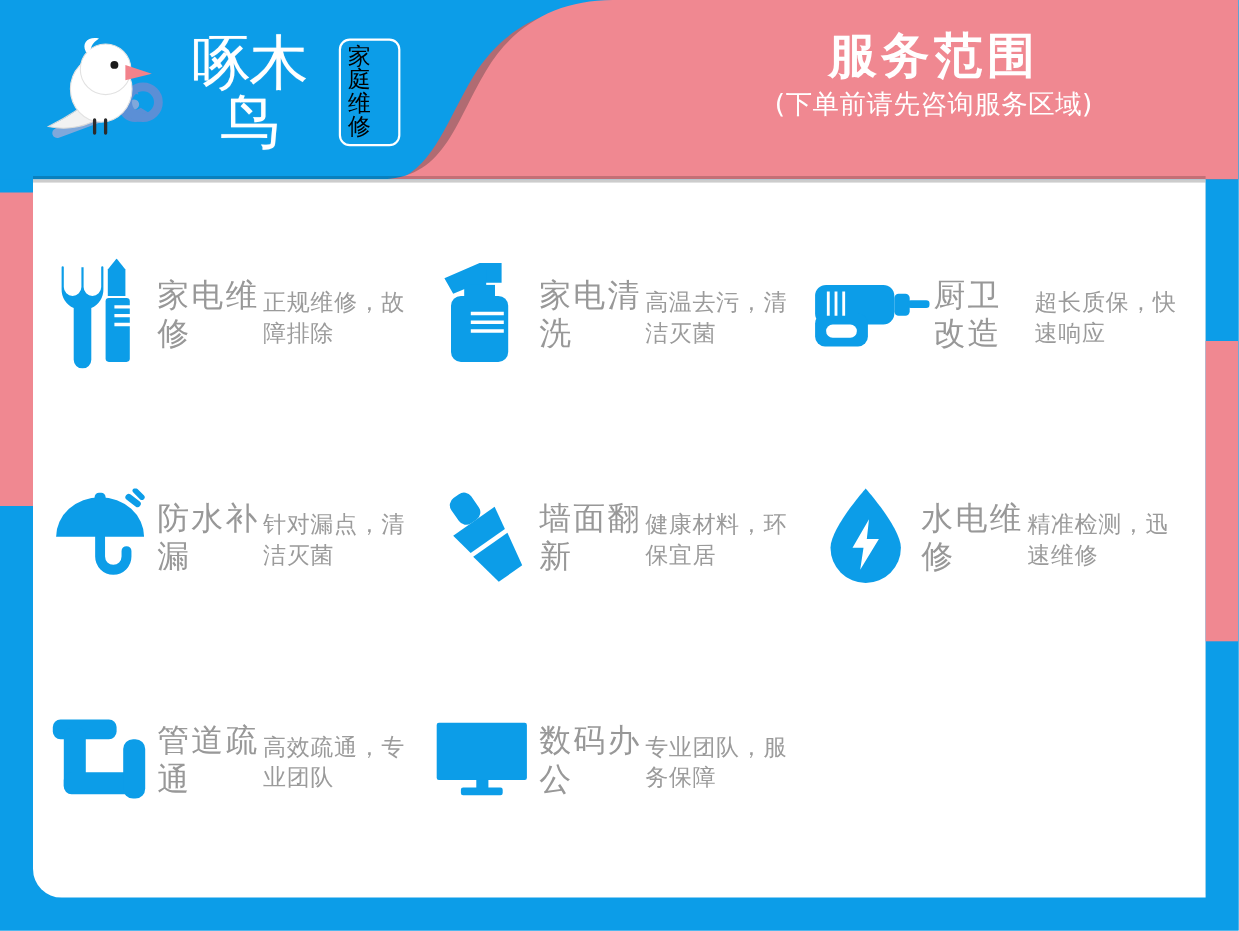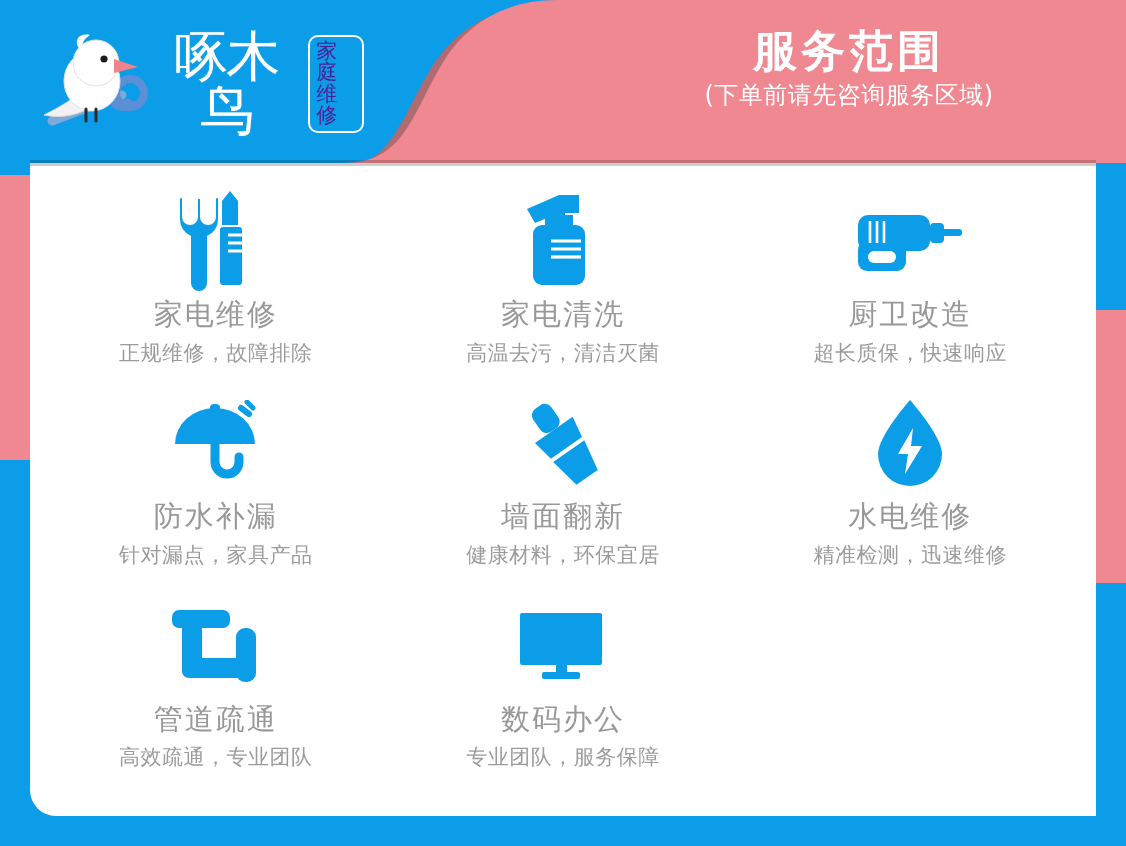--- a/index.html
+++ b/index.html
@@ -53,21 +53,21 @@
     text-align:center;
   }
   #logo .badge {
     border:2.5px solid #fff;
     border-radius:10px;
     padding:4px 6px 5px 6px;
     display:flex; flex-direction:column; align-items:center;
     line-height:1.02;
   }
   #logo .badge span {
-    color:#4c1d95; font-size:21px; letter-spacing:0px;
+    color:#000000; font-size:21px; letter-spacing:0px;
     font-family:"DejaVu Sans","Liberation Sans",sans-serif;
   }
 
   #header-title {
     position:absolute; right:62px; top:26px;
     text-align:center; z-index:4; width:430px;
   }
   #header-title .main {
     color:#ffffff;
     font-size:44px;
@@ -102,21 +102,21 @@
   }
 
   #grid {
     position:absolute; left:0; top:0; width:100%; height:100%;
     display:grid;
     grid-template-columns:repeat(3,1fr);
     grid-template-rows:repeat(3,1fr);
     padding:18px 12px 28px 12px;
   }
   .cell {
-    display:flex; flex-direction:column; align-items:center; justify-content:flex-start;
+    display:flex; flex-direction:row; align-items:center; justify-content:flex-start;
     padding-top:6px;
   }
   .cell .icon-box {
     height:108px; width:130px;
     display:flex; align-items:center; justify-content:center;
   }
   .cell .icon-box svg { display:block; }
   .cell .title {
     margin-top:2px;
     font-size:29px;
@@ -251,21 +251,21 @@
         <div class="icon-box">
           <svg width="94" height="86" viewBox="0 0 94 86">
             <rect x="41" y="4" width="10" height="10" rx="4" fill="#0C9DE8"></rect>
             <path d="M6,44 a40,36 0 0 1 80,0 Z" fill="#0C9DE8"></path>
             <path d="M46,44 L46,62 a12,12 0 0 0 24,0 l0,-5" stroke="#0C9DE8" stroke-width="9" fill="none" stroke-linecap="round"></path>
             <path d="M72,8 L80,14" stroke="#0C9DE8" stroke-width="6" stroke-linecap="round"></path>
             <path d="M78,2 L84,8" stroke="#0C9DE8" stroke-width="5" stroke-linecap="round"></path>
           </svg>
         </div>
         <div class="title">防水补漏</div>
-        <div class="desc">针对漏点，家具产品</div>
+        <div class="desc">针对漏点，清洁灭菌</div>
       </div>
 
       <div class="cell">
         <div class="icon-box">
           <svg width="90" height="92" viewBox="0 0 90 92">
             <g transform="rotate(-35 45 46)">
               <rect x="34" y="2" width="22" height="28" rx="8" fill="#0C9DE8"></rect>
               <path d="M22,30 L68,30 L64,52 L26,52 Z" fill="#0C9DE8"></path>
               <path d="M26,56 L64,56 L58,88 L32,88 Z" fill="#0C9DE8"></path>
             </g>

